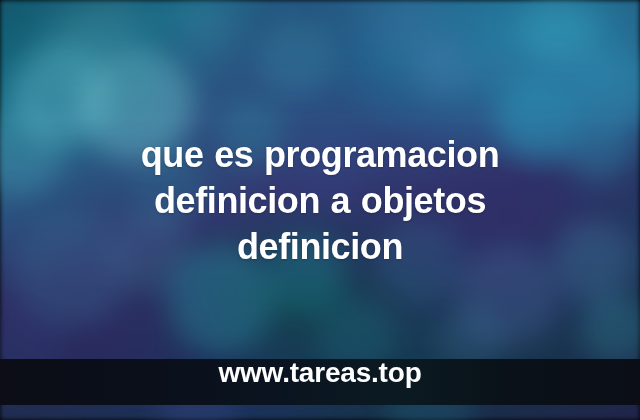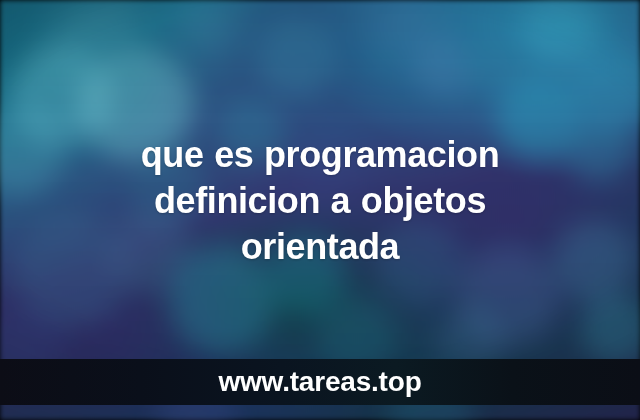--- a/index.html
+++ b/index.html
@@ -94,21 +94,20 @@
     top: 359px;
     height: 46px;
     background: linear-gradient(90deg,
       #0c0d16 0%,
       #0a0f1a 22%,
       #0a1420 44%,
       #0b1a22 62%,
       #0a1118 80%,
       #0b0e16 100%);
     display: flex;
-    align-items: center;
     justify-content: center;
   }
   #footer-url {
     color: #ffffff;
     font-size: 28px;
     line-height: 28px;
     font-weight: bold;
     letter-spacing: -0.2px;
   }
 </style>
@@ -152,20 +151,20 @@
         <div class="bokeh vsoft" style="left: 294px; top: 134px; width: 72px; height: 72px; background: radial-gradient(circle, rgb(58, 90, 158) 0%, rgb(58, 90, 158) 62%, rgba(255, 255, 255, 0) 100%); opacity: 0.18;"></div>
         <div class="bokeh vsoft" style="left: 92px; top: -6px; width: 52px; height: 52px; background: radial-gradient(circle, rgb(142, 210, 220) 0%, rgb(142, 210, 220) 62%, rgba(255, 255, 255, 0) 100%); opacity: 0.2;"></div>
       </div>
   </div>
   <div id="bg-shade" class="bg-layer"></div>
   <div id="bg-vignette" class="bg-layer"></div>
 
   <div id="headline">
     <span class="hl-line">que es programacion</span>
     <span class="hl-line">definicion a objetos</span>
-    <span class="hl-line">orientada</span>
+    <span class="hl-line">definicion</span>
   </div>
 
   <div id="footer-bar">
     <span id="footer-url">www.tareas.top</span>
   </div>
 
 </div>
 
 </body></html>

